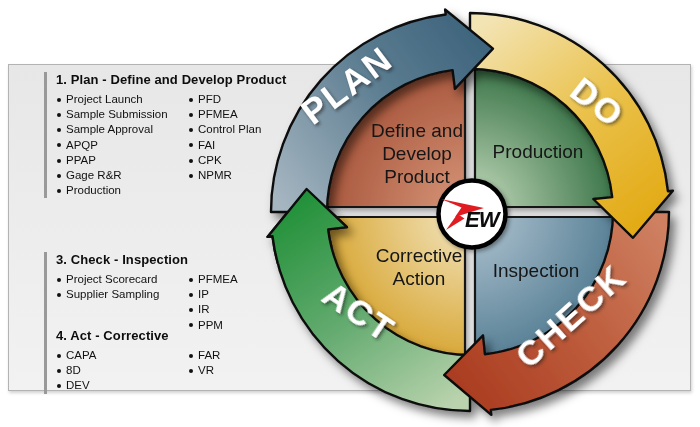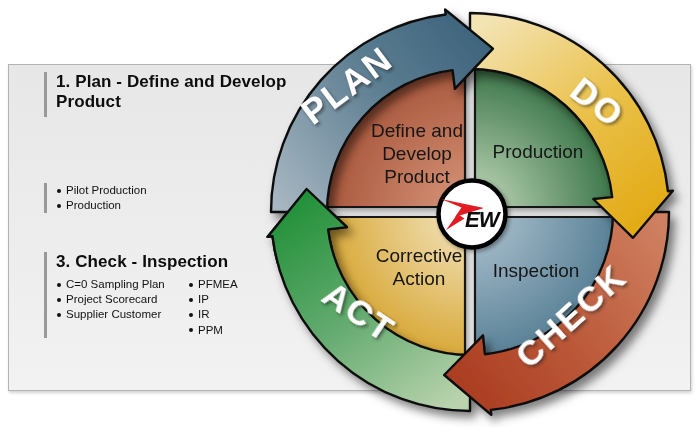--- a/index.html
+++ b/index.html
@@ -3,21 +3,21 @@
 <meta charset="utf-8">
 <style>
   html,body{margin:0;padding:0;background:#fff;}
   .page{position:relative;width:700px;height:427px;background:#fff;overflow:hidden;
         font-family:"Liberation Sans","DejaVu Sans",sans-serif;}
   .panel{position:absolute;left:8px;top:64px;width:681px;height:325px;
          background:linear-gradient(180deg,#e7e7e7 0%,#ededed 55%,#f2f2f2 100%);
          border:1px solid #b3b3b3;box-shadow:1px 2px 3px rgba(0,0,0,.18);}
   .section{position:absolute;left:44px;width:266px;border-left:3px solid #999;padding-left:9px;}
   .sec1{top:72px;} .sec2{top:183px;} .sec3{top:252px;} .sec4{top:328px;}
-  .sec-title{margin:0 0 5px 0;font-size:17px;font-weight:700;color:#0d0d0d;letter-spacing:.1px;}
+  .sec-title{margin:0 0 5px 0;font-size:13px;font-weight:700;color:#0d0d0d;letter-spacing:.1px;}
   .cols{display:flex;}
   ul.col{margin:0;padding:0;list-style:none;font-size:11.5px;line-height:15.2px;color:#111;}
   ul.c1{width:132px;flex:0 0 132px;}
   ul.col li{position:relative;padding-left:10px;white-space:nowrap;}
   ul.col li::before{content:"";position:absolute;left:1px;top:5.8px;width:4px;height:4px;
                     border-radius:50%;background:#111;}
   svg.diagram{position:absolute;left:0;top:0;}
   .arc-label{font-family:"Liberation Sans","DejaVu Sans",sans-serif;font-weight:700;
              font-size:35px;fill:#ffffff;letter-spacing:2px;}
   .pie-label{font-family:"Liberation Sans","DejaVu Sans",sans-serif;font-size:19px;fill:#161616;}
@@ -26,49 +26,79 @@
 </style>
 </head>
 <body>
 
 <div class="page">
 
   <div class="panel"></div>
 
   <section class="section sec1">
     <h3 class="sec-title">1. Plan - Define and Develop Product</h3>
+    <div class="cols">
+      <ul class="col c1">
+          <li>Project Launch</li>
+          <li>Sample Submission</li>
+          <li>Sample Approval</li>
+          <li>APQP</li>
+          <li>PPAP</li>
+          <li>Gage R&amp;R</li>
+        </ul>
+      <ul class="col c2">
+          <li>PFD</li>
+          <li>PFMEA</li>
+          <li>Control Plan</li>
+          <li>FAI</li>
+          <li>CPK</li>
+          <li>NPMR</li>
+        </ul>
+    </div>
   </section>
 
   <section class="section sec2">
     <div class="cols">
       <ul class="col c1">
-          <li>Pilot Production</li>
           <li>Production</li>
         </ul>
       <ul class="col c2"></ul>
     </div>
   </section>
 
   <section class="section sec3">
     <h3 class="sec-title">3. Check - Inspection</h3>
     <div class="cols">
       <ul class="col c1">
-          <li>C=0 Sampling Plan</li>
           <li>Project Scorecard</li>
-          <li>Supplier Customer</li>
+          <li>Supplier Sampling</li>
         </ul>
       <ul class="col c2">
           <li>PFMEA</li>
           <li>IP</li>
           <li>IR</li>
           <li>PPM</li>
         </ul>
     </div>
   </section>
 
+  <section class="section sec4">
+    <h3 class="sec-title">4. Act - Corrective</h3>
+    <div class="cols">
+      <ul class="col c1">
+          <li>CAPA</li>
+          <li>8D</li>
+          <li>DEV</li>
+        </ul>
+      <ul class="col c2">
+          <li>FAR</li>
+          <li>VR</li>
+        </ul>
+    </div>
+  </section>
 
   <svg class="diagram" width="700" height="427" viewBox="0 0 700 427">
     <defs>
       <linearGradient id="g-plan" gradientUnits="userSpaceOnUse" x1="272" y1="195" x2="497" y2="25">
         <stop offset="0" stop-color="#a6b6c1"></stop>
         <stop offset="0.55" stop-color="#5b7c90"></stop>
         <stop offset="1" stop-color="#39607a"></stop>
       </linearGradient>
       <linearGradient id="g-do" gradientUnits="userSpaceOnUse" x1="494" y1="15" x2="655" y2="225">
         <stop offset="0" stop-color="#f3e4b4"></stop>

